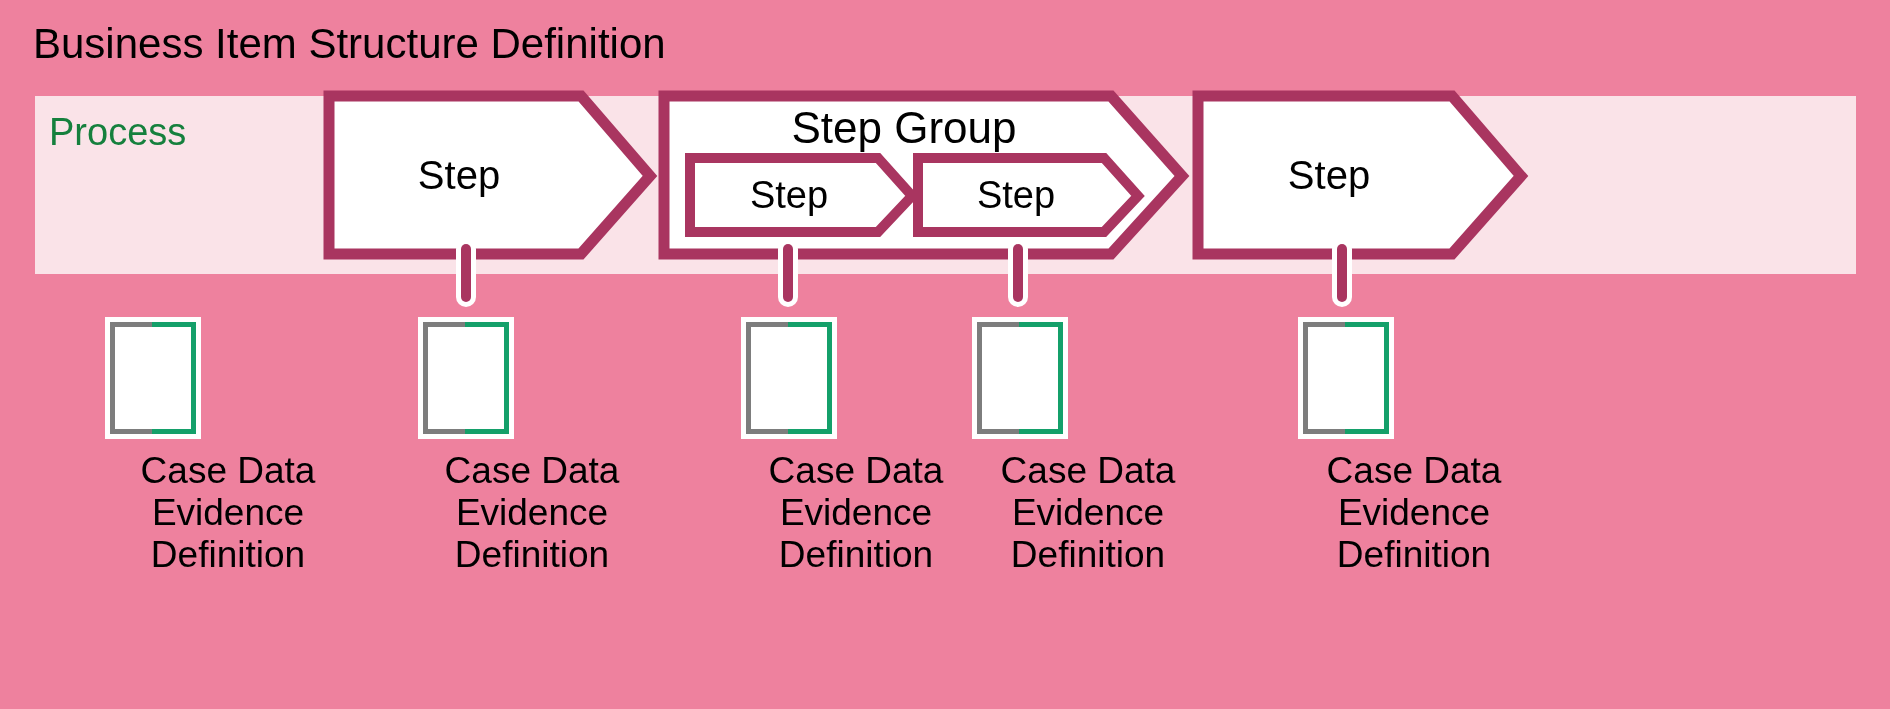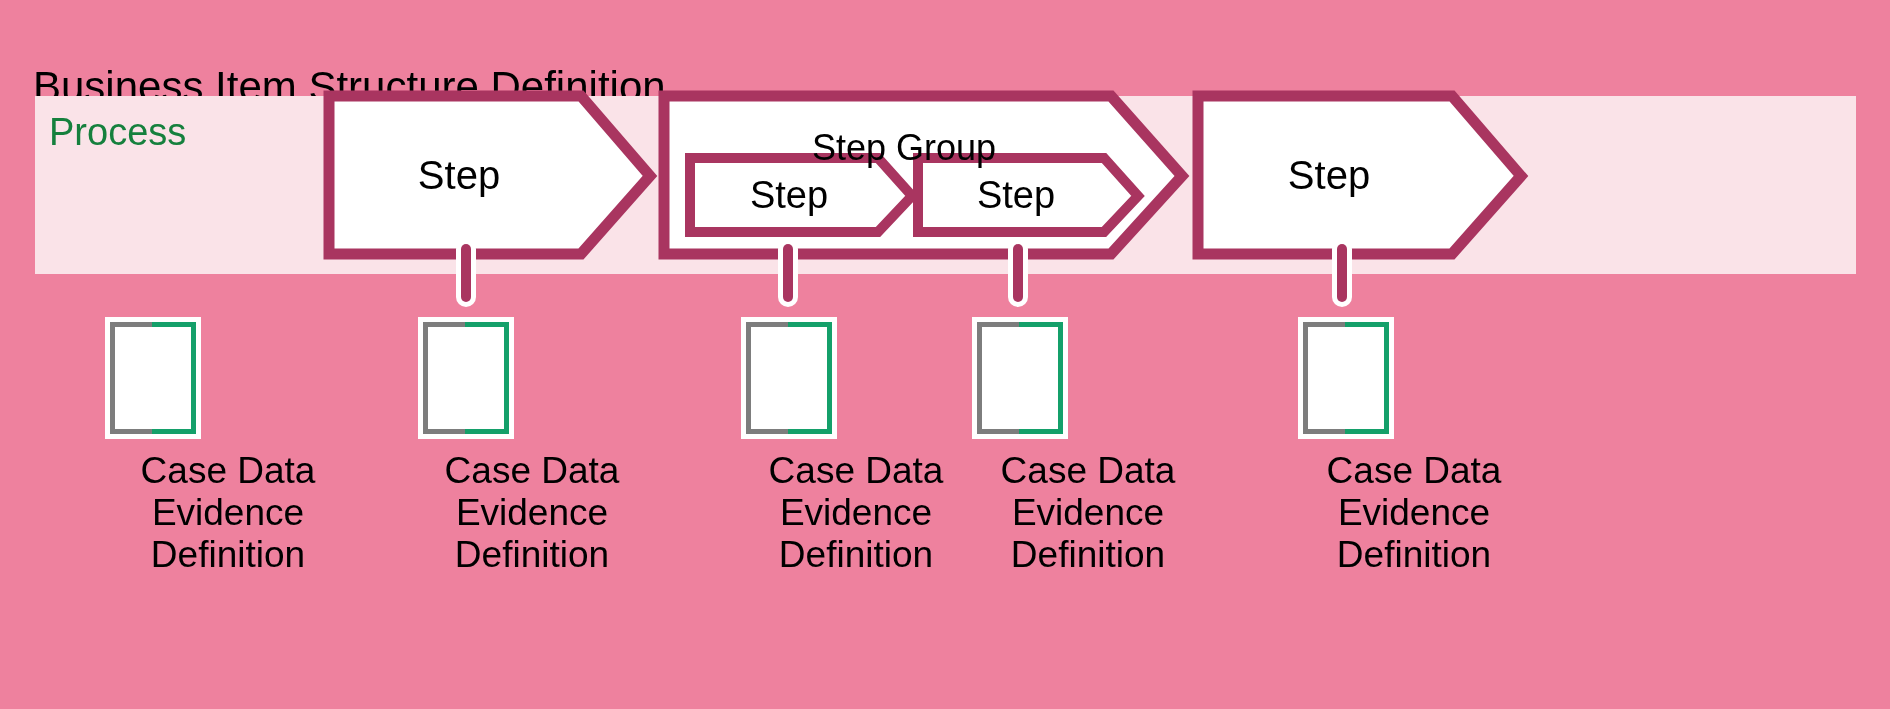--- a/index.html
+++ b/index.html
@@ -24,21 +24,20 @@
   
   #page-title {
     position: absolute;
     left: 33px;
     top: 20px;
     font-size: 42px;
     line-height: 48px;
     color: #000000;
     letter-spacing: 0px;
     white-space: nowrap;
-    margin-top: 43px;
   }
 
   
   #process-lane {
     position: absolute;
     left: 35px;
     top: 96px;
     width: 1821px;
     height: 178px;
     background: #fae3e8;
@@ -65,21 +64,21 @@
 
   
   .arrow-label {
     position: absolute;
     color: #000000;
     white-space: nowrap;
     text-align: center;
   }
   .lbl-step-big   { font-size: 40px; line-height: 46px; }
   .lbl-step-small { font-size: 38px; line-height: 44px; }
-  .lbl-group      { font-size: 36px; line-height: 46px; margin-top: 20px; }
+  .lbl-group      { font-size: 44px; line-height: 46px; }
 
   
   .doc-icon {
     position: absolute;
     width: 86px;
     height: 112px;
     box-sizing: border-box;
     background: #ffffff;
     border: 5px solid #7d7d7d;
     box-shadow: 0 0 0 5px #ffffff;

